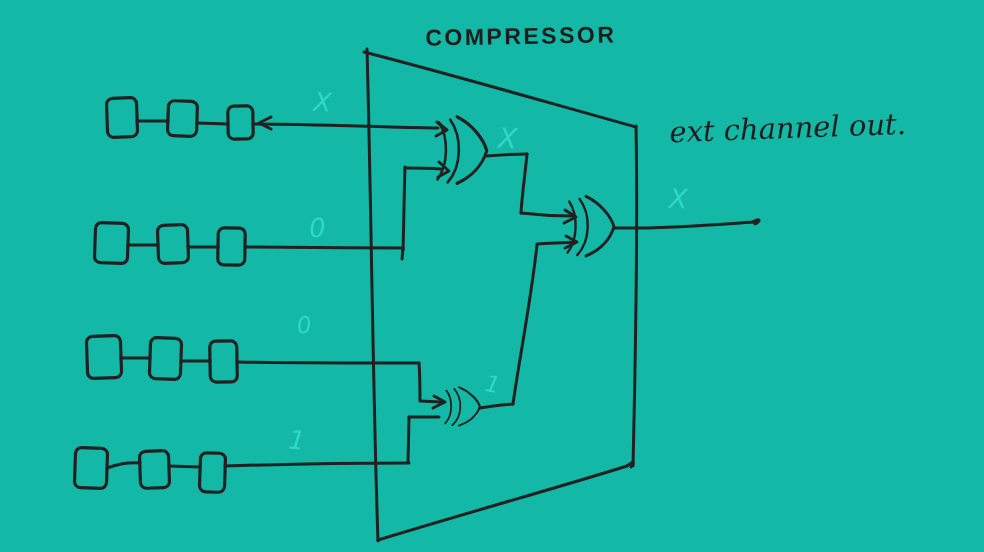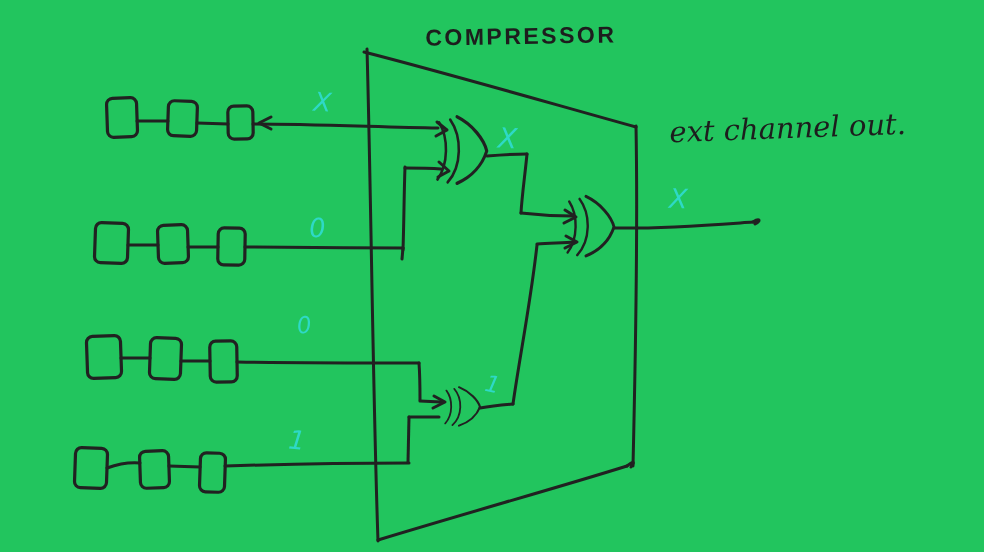--- a/index.html
+++ b/index.html
@@ -1,16 +1,16 @@
 <!DOCTYPE html>
 <html style="--ink: #212121; --accent: #2ed9c6;"><head>
 <meta charset="utf-8">
 <style>
   html,body{margin:0;padding:0;background:#fbfbfb;}
-  #stage{position:relative;width:984px;height:552px;background:#22c55e;overflow:hidden;
+  #stage{position:relative;width:984px;height:552px;background:#14b8a6;overflow:hidden;
          font-family:"Liberation Sans",sans-serif;}
   svg{display:block;}
   .ink{stroke:var(--ink,#212121);fill:none;stroke-linecap:round;stroke-linejoin:round;}
   .w3{stroke-width:3px;} .w32{stroke-width:3.2px;} .w35{stroke-width:3.6px;}
   .teal-label{fill:var(--accent,#2ed9c6);font-family:"DejaVu Sans",sans-serif;
               font-style:italic;font-weight:400;}
   .title-text{fill:#1d1d1d;font-family:"Liberation Sans",sans-serif;font-weight:700;
               letter-spacing:2.5px;font-size:23px;}
   .note-text{fill:#1d1d1d;font-family:"DejaVu Serif",serif;font-style:italic;font-size:29px;}
 </style>

